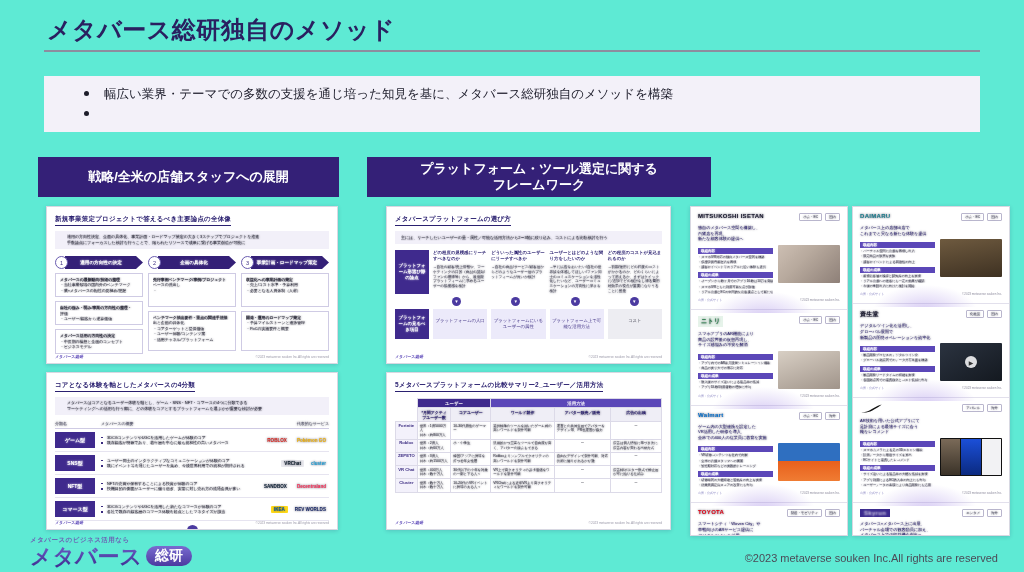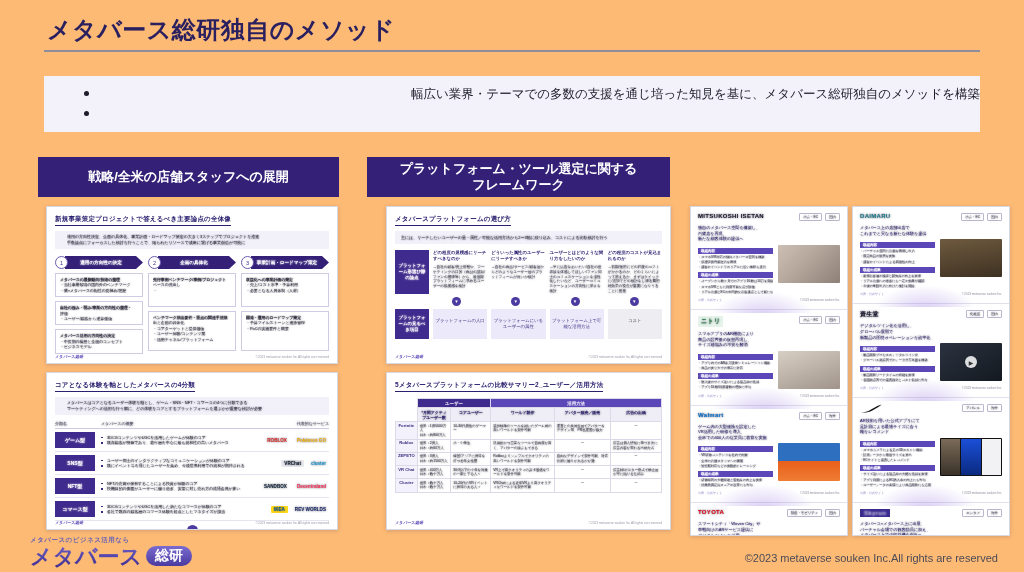--- a/index.html
+++ b/index.html
@@ -2,57 +2,57 @@
 <html><head>
 <meta charset="utf-8">
 <style>
   * { box-sizing: border-box; margin: 0; padding: 0; }
   html, body {
     width: 1024px; height: 572px;
     background: #ffffff;
     font-family: "Liberation Sans", "DejaVu Sans", sans-serif;
     overflow: hidden;
   }
-  .slide { position: relative; width: 1024px; height: 572px; background: #fdba74; }
+  .slide { position: relative; width: 1024px; height: 572px; background: #5eead4; }
 
   
   .slide-title {
     position: absolute; left: 47px; top: 14px;
     font-size: 24px; font-weight: bold; color: #2a2060;
     letter-spacing: 0.5px;
   }
   .title-rule {
     position: absolute; left: 44px; top: 50px; width: 936px; height: 2px;
     background: #8d8d9e;
   }
 
   
   .lead-box {
     position: absolute; left: 44px; top: 76px; width: 936px; height: 56px;
     background: #f3f1f9;
   }
   .lead-list { list-style: none; padding: 8px 0 0 26px; }
   .lead-list li {
     position: relative; font-size: 12.5px; color: #1d1d2b;
-    line-height: 20px; padding-left: 34px; white-space: nowrap; text-align: right;
+    line-height: 20px; padding-left: 34px; white-space: nowrap;
   }
   .lead-list li .dot {
     position: absolute; left: 14px; top: 7px;
     width: 5px; height: 5px; border-radius: 50%; background: #1d1d2b;
   }
 
   
   .sec-head {
     position: absolute; height: 40px; background: #342077;
     color: #ffffff; font-size: 13px; font-weight: bold;
     display: flex; align-items: center; justify-content: center;
     text-align: center; line-height: 16px; padding: 0 6px;
   }
   .sec-head.h1 { left: 38px;  top: 157px; width: 301px; }
-  .sec-head.h2 { left: 367px; top: 157px; width: 303px; }
+  .sec-head.h2 { left: 367px; top: 157px; width: 344px; }
   .sec-head.h3 { left: 697px; top: 157px; width: 289px; }
 
   
   .panel {
     position: absolute; background: #ffffff;
     border: 1px solid #d8d8e2;
     box-shadow: 0 1px 4px rgba(40,30,90,0.18);
     overflow: hidden;
   }
   .p1a { left: 46px;  top: 206px; width: 292px; height: 158px; }

